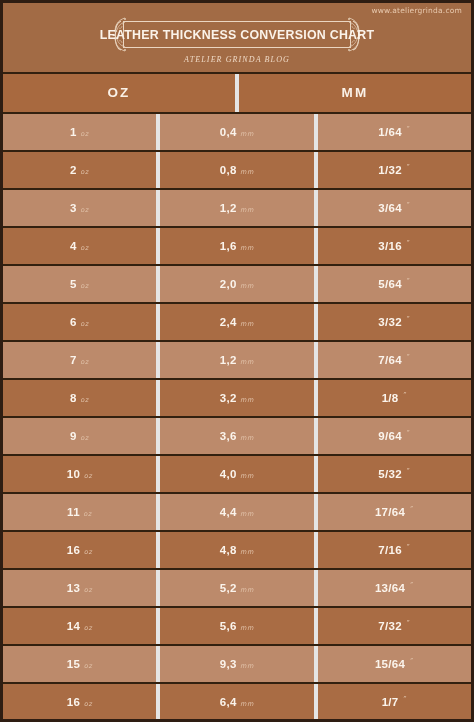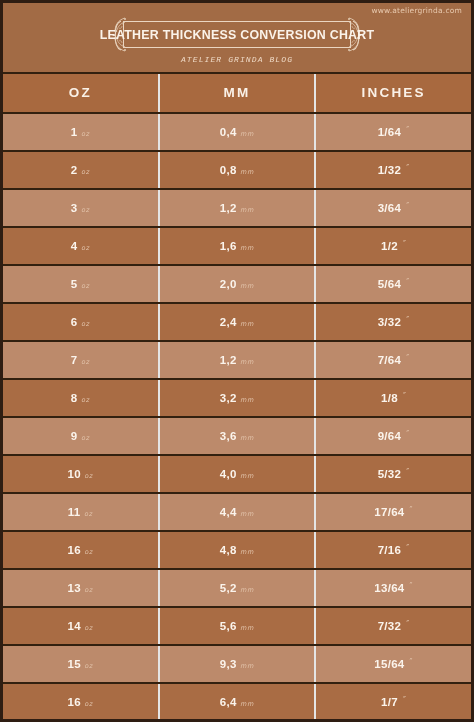--- a/index.html
+++ b/index.html
@@ -95,40 +95,40 @@
   .subtitle {
     position: absolute;
     top: 52px;
     left: 0;
     right: 0;
     text-align: center;
     font-size: 8px;
     letter-spacing: 1.1px;
     font-style: italic;
     color: #EFD9C5;
-    font-family: Liberation Mono, monospace;
+    font-family: Liberation Serif, serif;
   }
 
   
   .table {
     border-top: 2px solid #32200f;
   }
   .row {
     display: flex;
     width: 100%;
     border-bottom: 2px solid #32200f;
     box-sizing: border-box;
   }
   .cell {
     flex: 1 1 0;
     display: flex;
     align-items: baseline;
     justify-content: center;
     box-sizing: border-box;
-    border-right: 2px solid #e5e5e5;
+    border-right: 4px solid #e5e5e5;
     height: 36px;
     line-height: 36px;
     position: relative;
   }
   .cell:last-child { border-right: none; }
 
   .head-row .cell {
     height: 38px;
     line-height: 38px;
     background: #A8693F;
@@ -229,23 +229,20 @@
   </div>
 
   <div class="table">
     <div class="row head-row">
       <div class="cell">
         <span class="htxt">OZ</span>
       </div>
       <div class="cell">
         <span class="htxt">MM</span>
       </div>
-      <div class="cell">
-        <span class="htxt">INCHES</span>
-      </div>
     </div>
     <div id="rows-container">
         <div class="row light">
           <div class="cell">
             <span class="val">1</span>
             <span class="unit">oz</span>
           </div>
           <div class="cell">
             <span class="val">0,4</span>
             <span class="unit">mm</span>
@@ -286,21 +283,21 @@
         <div class="row dark">
           <div class="cell">
             <span class="val">4</span>
             <span class="unit">oz</span>
           </div>
           <div class="cell">
             <span class="val">1,6</span>
             <span class="unit">mm</span>
           </div>
           <div class="cell">
-            <span class="val">1/2</span>
+            <span class="val">3/16</span>
             <span class="unit inch">″</span>
           </div>
         </div>
         <div class="row light">
           <div class="cell">
             <span class="val">5</span>
             <span class="unit">oz</span>
           </div>
           <div class="cell">
             <span class="val">2,0</span>

